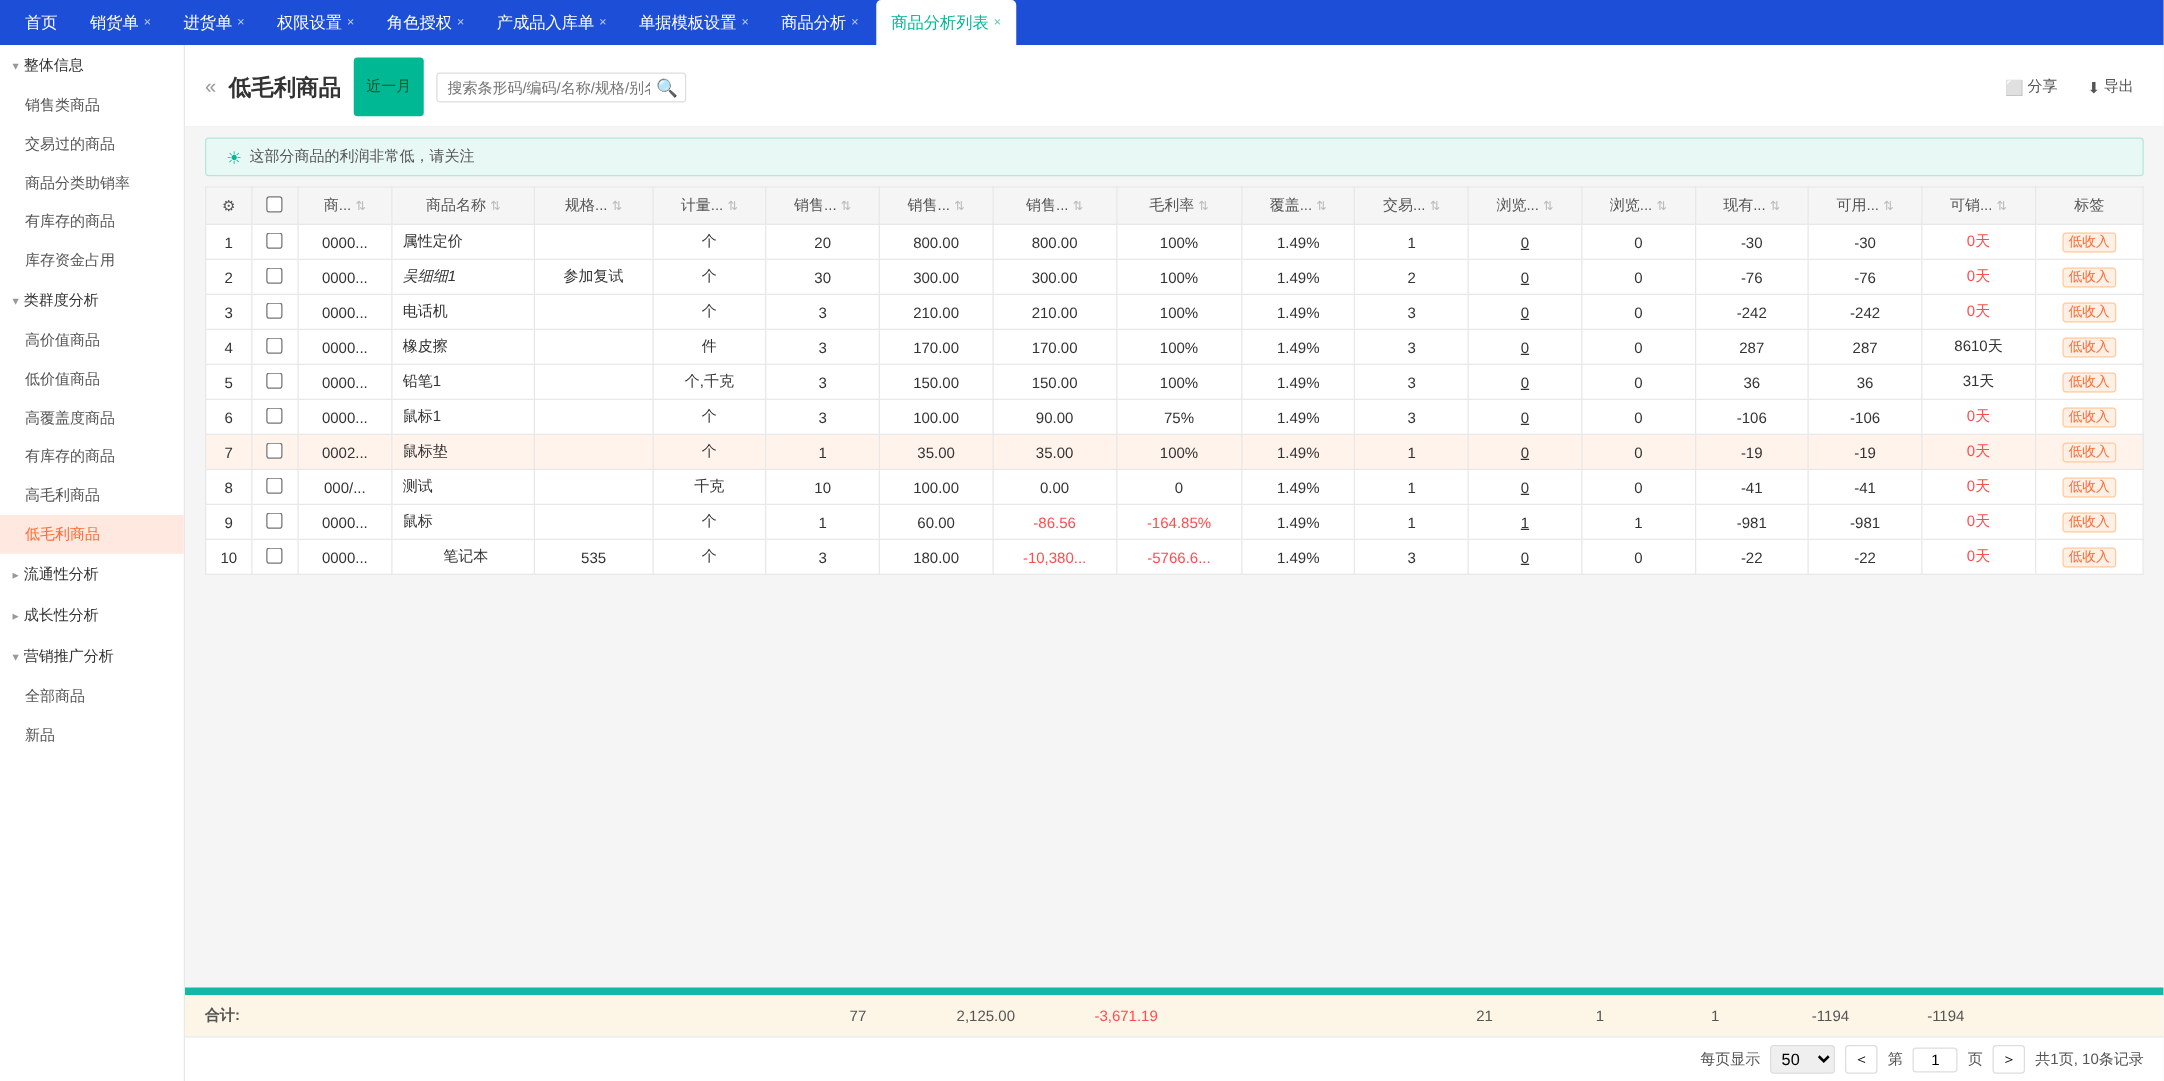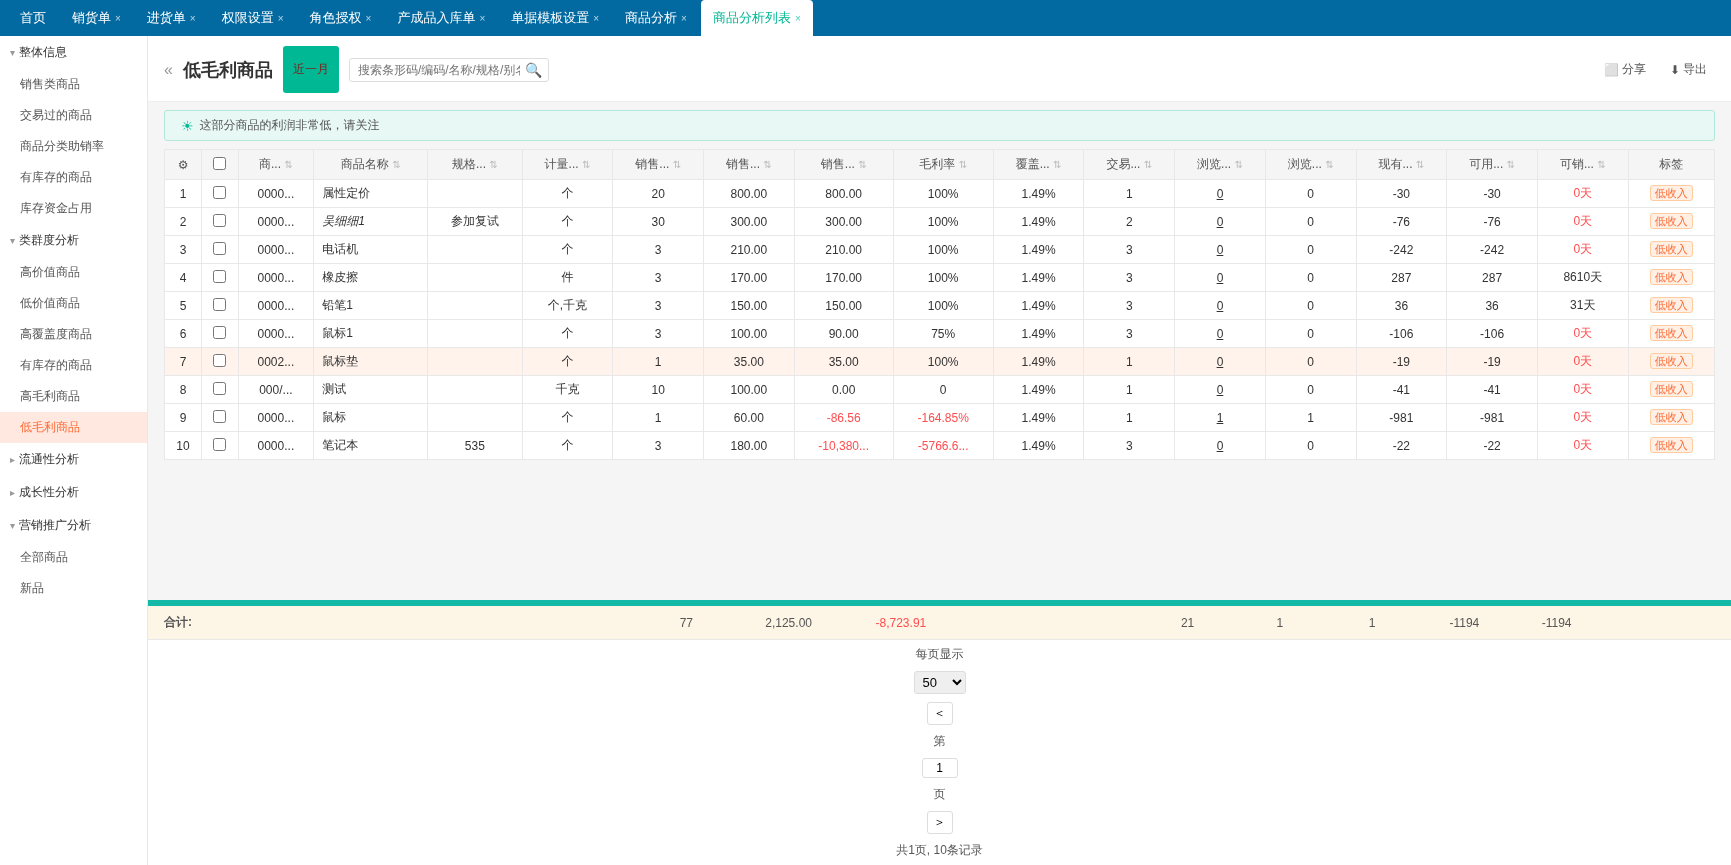--- a/index.html
+++ b/index.html
@@ -1,20 +1,20 @@
 <!DOCTYPE html>
 <html><head>
   <meta charset="utf-8">
   <style>
     * { box-sizing: border-box; margin: 0; padding: 0; }
     body { font-family: 'Microsoft YaHei', Arial, sans-serif; font-size: 12px; background: #f5f5f5; color: #333; overflow-x: hidden; }
 
     
     .top-nav {
-      background: #0369a1;
+      background: #1d4ed8;
       display: flex;
       align-items: center;
       height: 36px;
       padding: 0 8px;
       gap: 2px;
     }
     .top-nav .nav-item {
       color: #fff;
       padding: 0 12px;
       height: 36px;
@@ -66,21 +66,21 @@
       padding: 10px 16px 8px;
       display: flex;
       align-items: center;
       gap: 10px;
       background: #fff;
       border-bottom: 1px solid #eee;
     }
     .page-title { font-size: 18px; font-weight: bold; color: #333; }
     .time-filter-btn {
       background: #00b894;
-      color: #7f1d1d;
+      color: #14532d;
       border: none;
       border-radius: 3px;
       padding: 15px 10px;
       font-size: 12px;
       cursor: pointer;
     }
     .search-box {
       border: 1px solid #ddd;
       border-radius: 3px;
       padding: 4px 28px 4px 8px;
@@ -177,21 +177,20 @@
     .pagination-bar {
       background: #fff;
       border-top: 1px solid #e8e8e8;
       padding: 6px 16px;
       display: flex;
       align-items: center;
       justify-content: flex-end;
       gap: 8px;
       font-size: 12px;
       color: #555;
-      flex-direction: column;
     }
     .pagination-bar select {
       border: 1px solid #ddd;
       border-radius: 3px;
       padding: 2px 4px;
       font-size: 13px;
     }
     .page-btn {
       border: 1px solid #ddd;
       background: #fff;
@@ -522,21 +521,21 @@
     <td>1</td>
     <td>-981</td>
     <td>-981</td>
     <td class="red">0天</td>
     <td><span class="tag-badge">低收入</span></td>
   </tr>
             <tr>
     <td>10</td>
     <td class="checkbox-cell"><input type="checkbox" style=""></td>
     <td>0000...</td>
-    <td style="text-align:left;padding-left:8px;">笔记本</td>
+    <td style="text-align:center;padding-left:8px;">笔记本</td>
     <td>535</td>
     <td>个</td>
     <td>3</td>
     <td>180.00</td>
     <td class="red">-10,380...</td>
     <td class="red">-5766.6...</td>
     <td>1.49%</td>
     <td>3</td>
     <td><span class="link-underline">0</span></td>
     <td>0</td>
@@ -548,21 +547,21 @@
           </tbody>
       </table>
     </div>
 
     <div class="footer-total">
       <span class="total-label">合计:</span>
       <span style="flex:1; display:flex; justify-content:space-around;align-items:center;">
         <span style="min-width:400px;"></span>
         <span style="min-width:60px;text-align:center;">77</span>
         <span style="min-width:80px;text-align:center;">2,125.00</span>
-        <span style="min-width:80px;text-align:center;color:#ff4d4f;">-8,723.91</span>
+        <span style="min-width:80px;text-align:center;color:#ff4d4f;">-3,671.19</span>
         <span style="min-width:60px;"></span>
         <span style="min-width:60px;"></span>
         <span style="min-width:60px;text-align:center;">21</span>
         <span style="min-width:60px;text-align:center;">1</span>
         <span style="min-width:60px;text-align:center;">1</span>
         <span style="min-width:60px;text-align:center;">-1194</span>
         <span style="min-width:60px;text-align:center;">-1194</span>
         <span style="min-width:80px;"></span>
       </span>
     </div>

